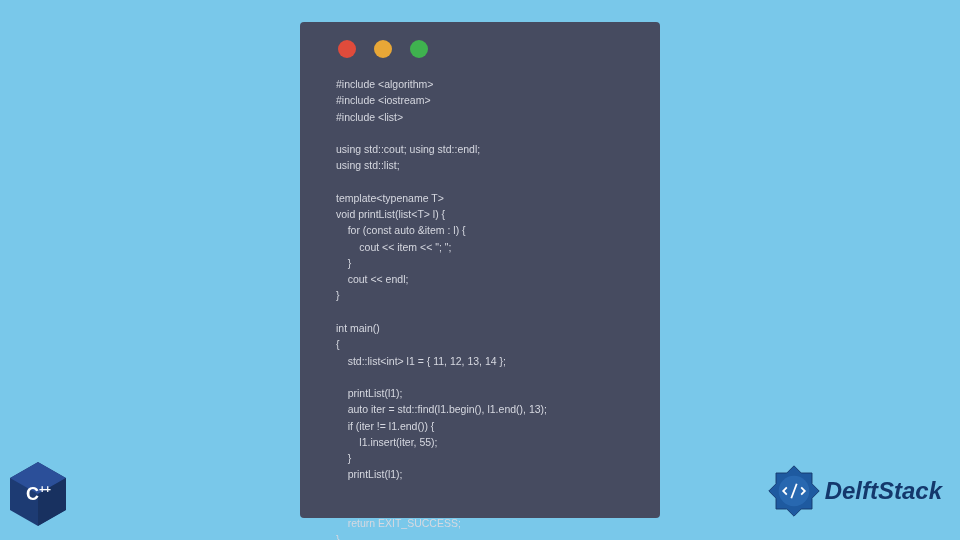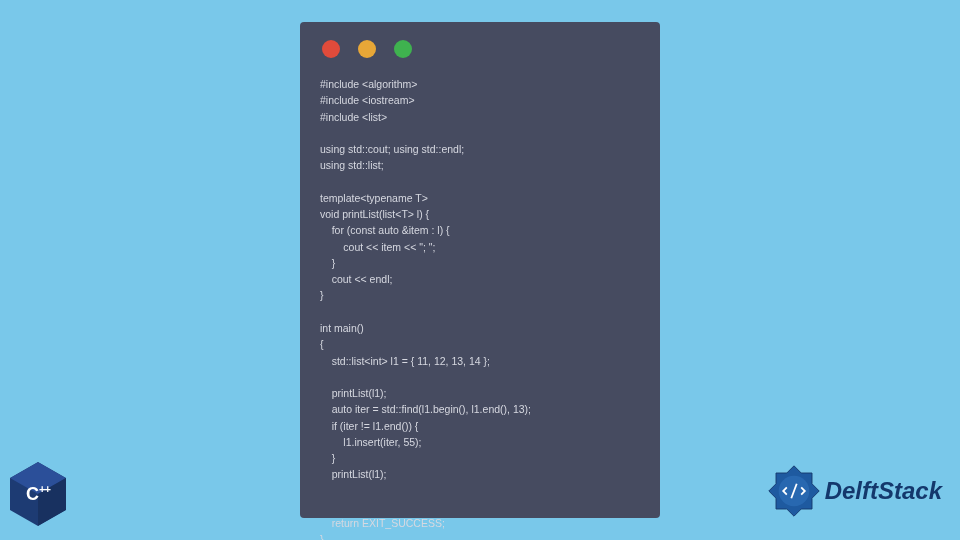--- a/index.html
+++ b/index.html
@@ -12,21 +12,21 @@
       overflow: hidden;
     }
     .code-window {
       position: absolute;
       left: 300px;
       top: 22px;
       width: 360px;
       height: 496px;
       background: #464b60;
       border-radius: 4px;
-      padding: 18px 20px;
+      padding: 18px 36px;
       color: #d6d8e0;
     }
     .traffic-lights {
       display: flex;
       gap: 18px;
       margin-bottom: 18px;
       margin-left: 2px;
     }
     .light {
       width: 18px;

